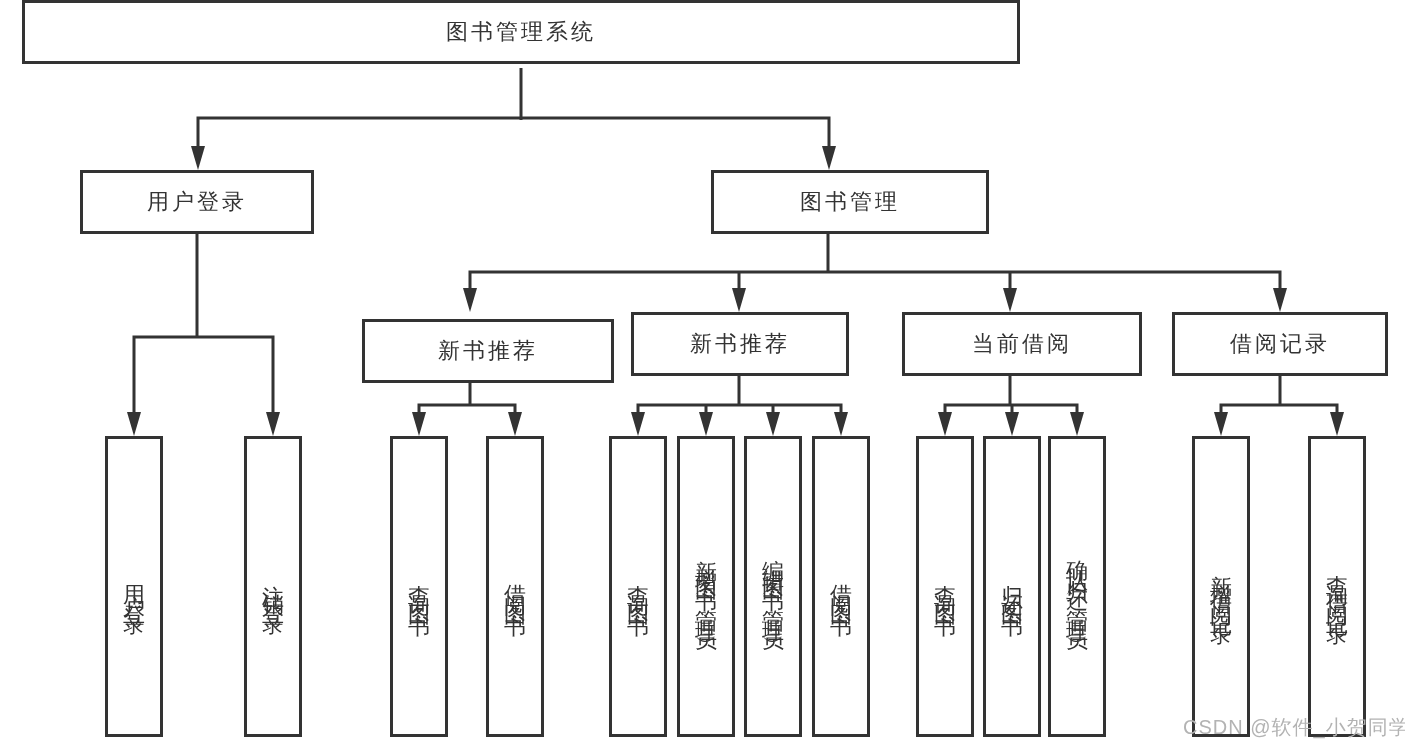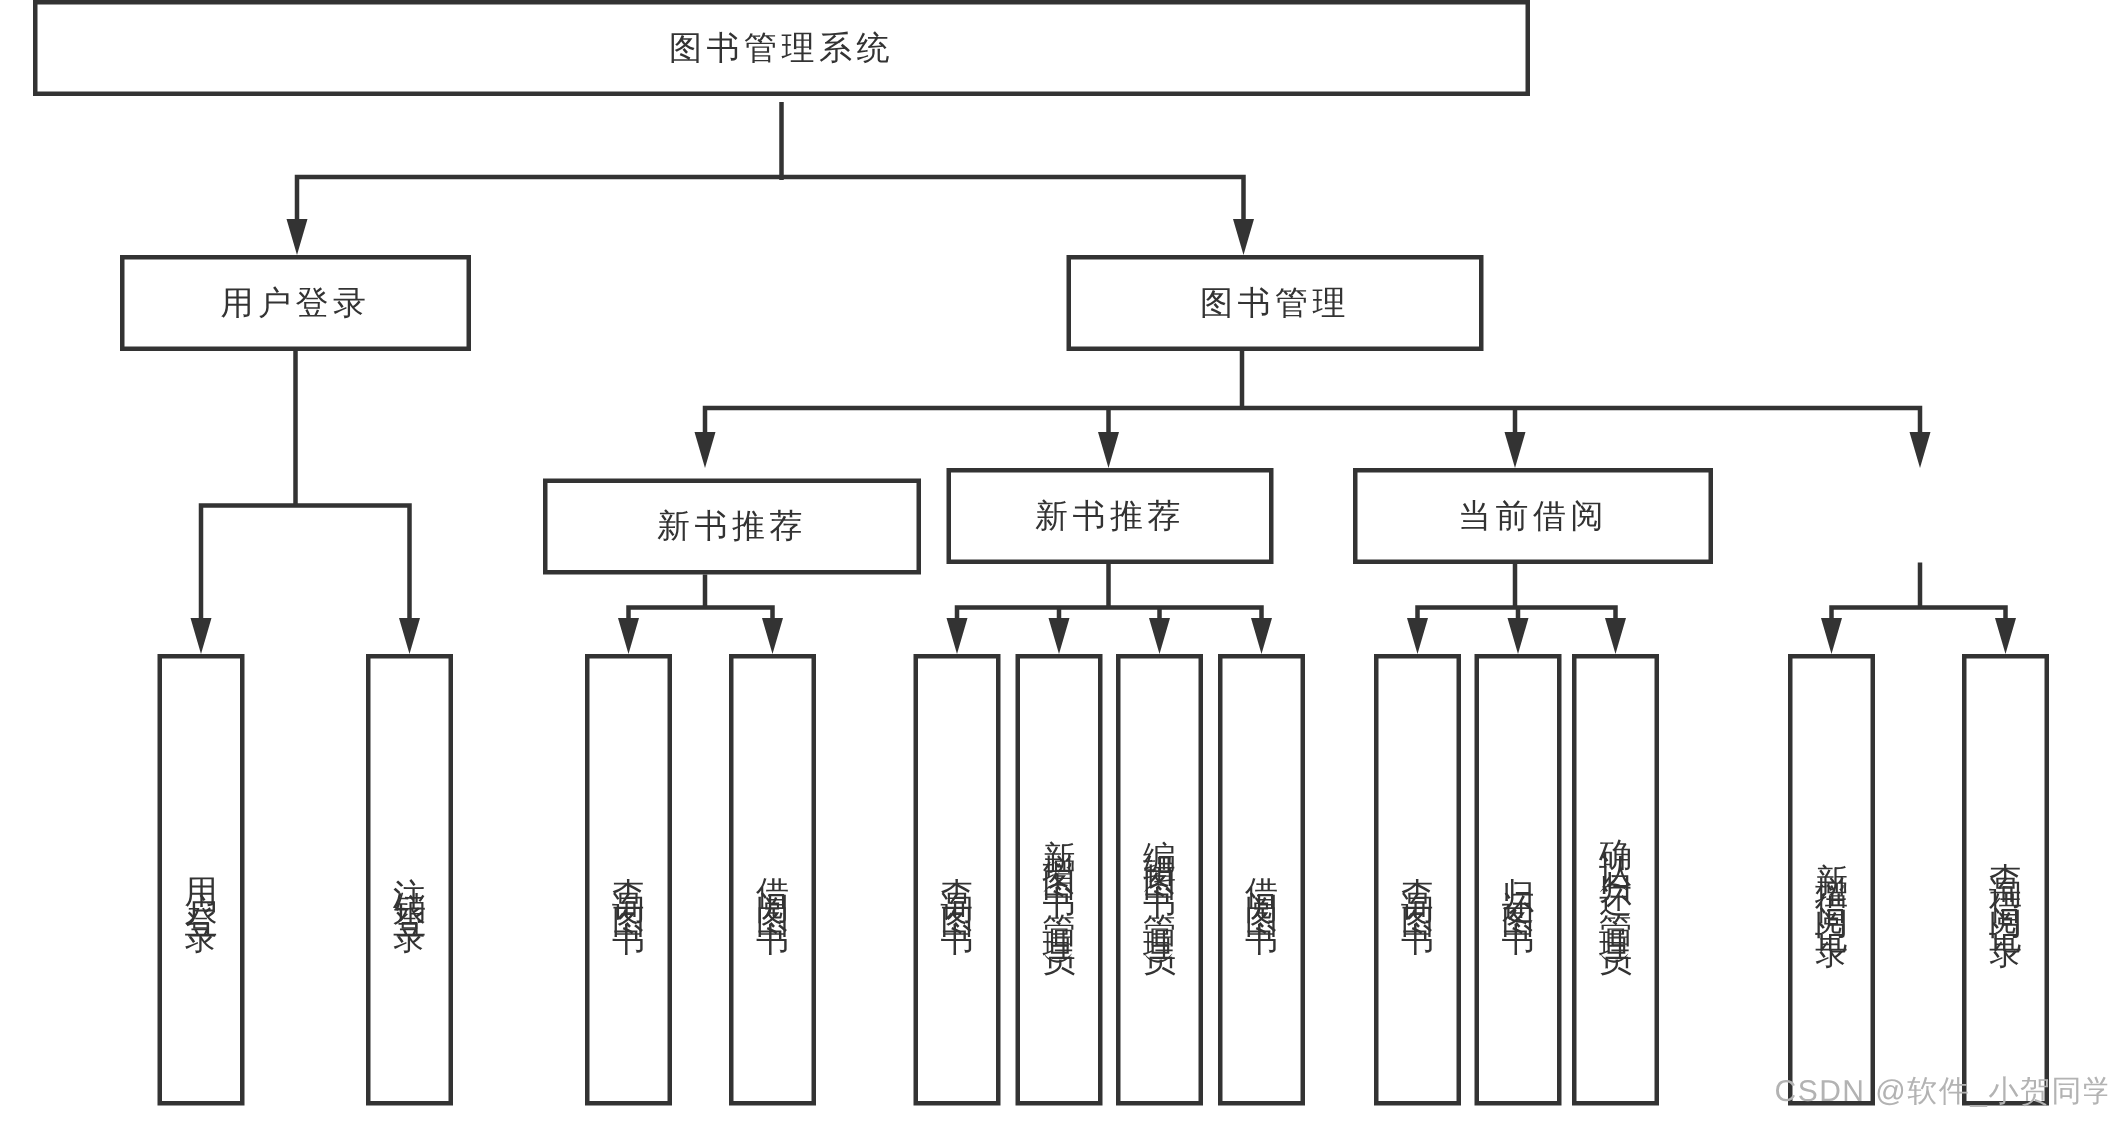--- a/index.html
+++ b/index.html
@@ -141,20 +141,23 @@
 
   <div class="node node-h" style="left:362px;top:319px;width:252px;height:64px">
     <span class="lbl">新书推荐</span>
   </div>
   <div class="node node-h" style="left:631px;top:312px;width:218px;height:64px">
     <span class="lbl">新书推荐</span>
   </div>
   <div class="node node-h" style="left:902px;top:312px;width:240px;height:64px">
     <span class="lbl">当前借阅</span>
   </div>
+  <div class="node node-h" style="left:1172px;top:312px;width:216px;height:64px">
+    <span class="lbl">借阅记录</span>
+  </div>
 
   <div class="node node-v" style="left:105px;top:436px">
     <span class="lbl">用户登录</span>
   </div>
   <div class="node node-v" style="left:244px;top:436px">
     <span class="lbl">注销登录</span>
   </div>
 
   <div class="node node-v" style="left:390px;top:436px">
     <span class="lbl">查询图书</span>

